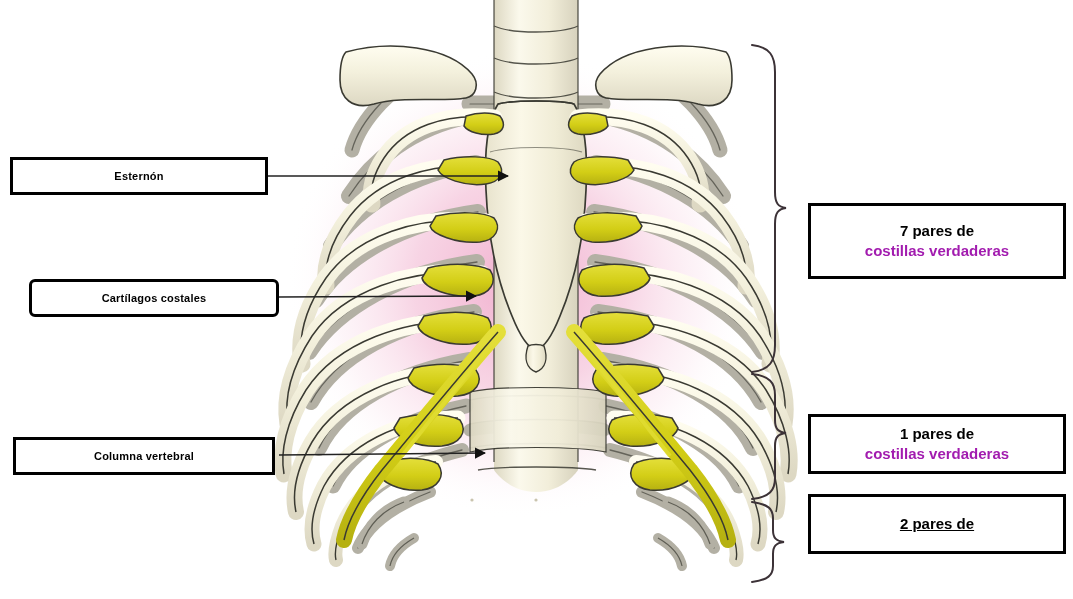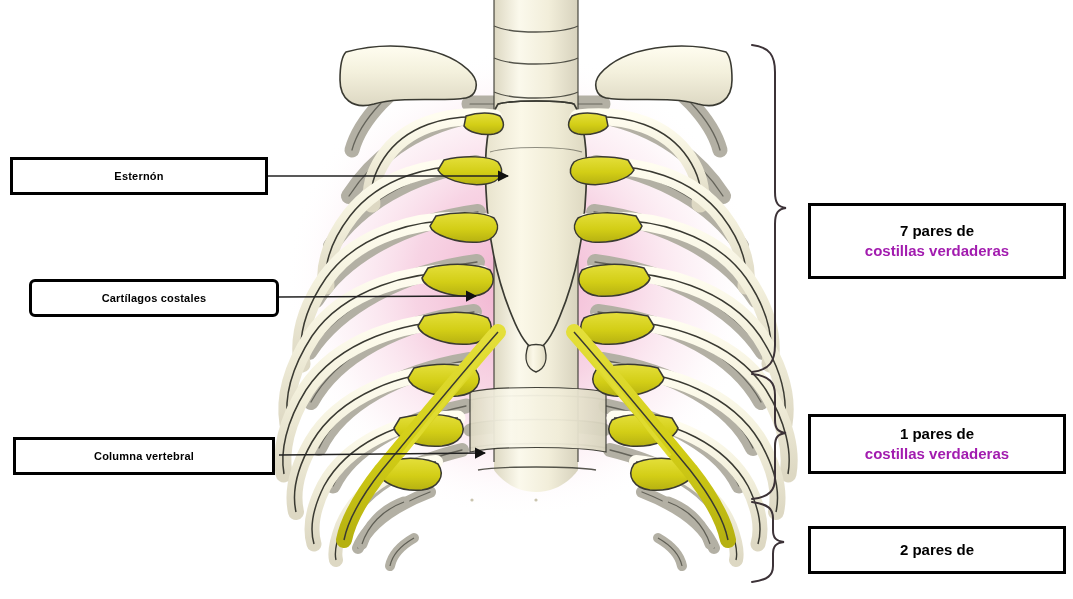--- a/index.html
+++ b/index.html
@@ -33,21 +33,21 @@
     border:3px solid #000000;
     box-sizing:border-box;
     display:flex;flex-direction:column;align-items:center;justify-content:center;
     font-weight:bold;font-size:15px;line-height:1.35;
     z-index:40;
   }
   .infobox .l1{color:#000000;}
   .infobox .l2{color:#a21caf;}
   #box-true{left:808px; top:203px;width:258px;height:76px;}
   #box-false{left:808px;top:414px;width:258px;height:60px;}
-  #box-float{left:808px;top:526px;width:258px;height:48px;}
+  #box-float{left:808px;top:494px;width:258px;height:60px;text-decoration:underline;}
 
   
   svg.layer{position:absolute;left:0;top:0;width:1073px;height:599px;}
   #art{z-index:10;}
   #overlay{z-index:30;}
 
   .leader{stroke:#222222;stroke-width:1.6;fill:none;}
   .brace{stroke:#3c3237;stroke-width:2;fill:none;stroke-linecap:round;}
 </style>
 </head>

